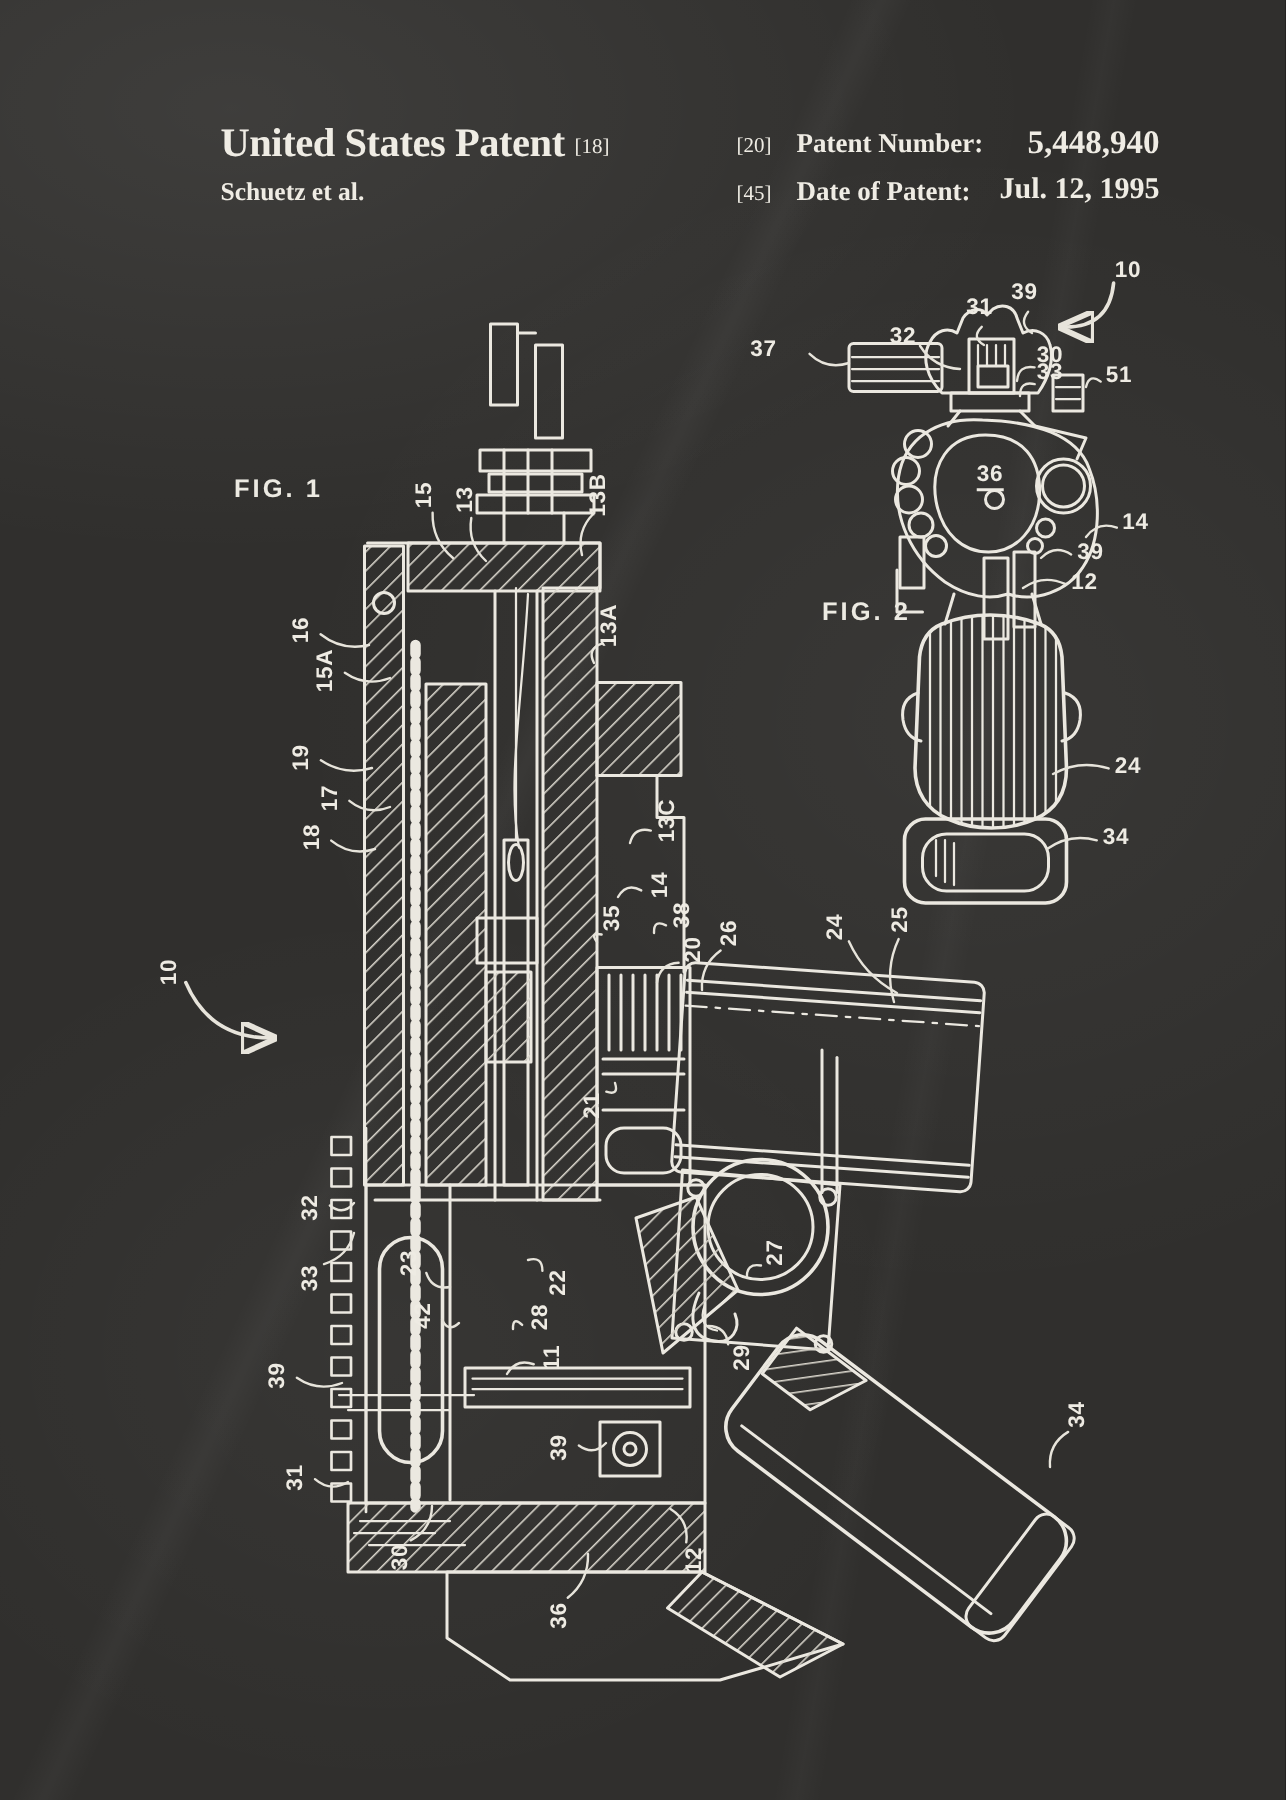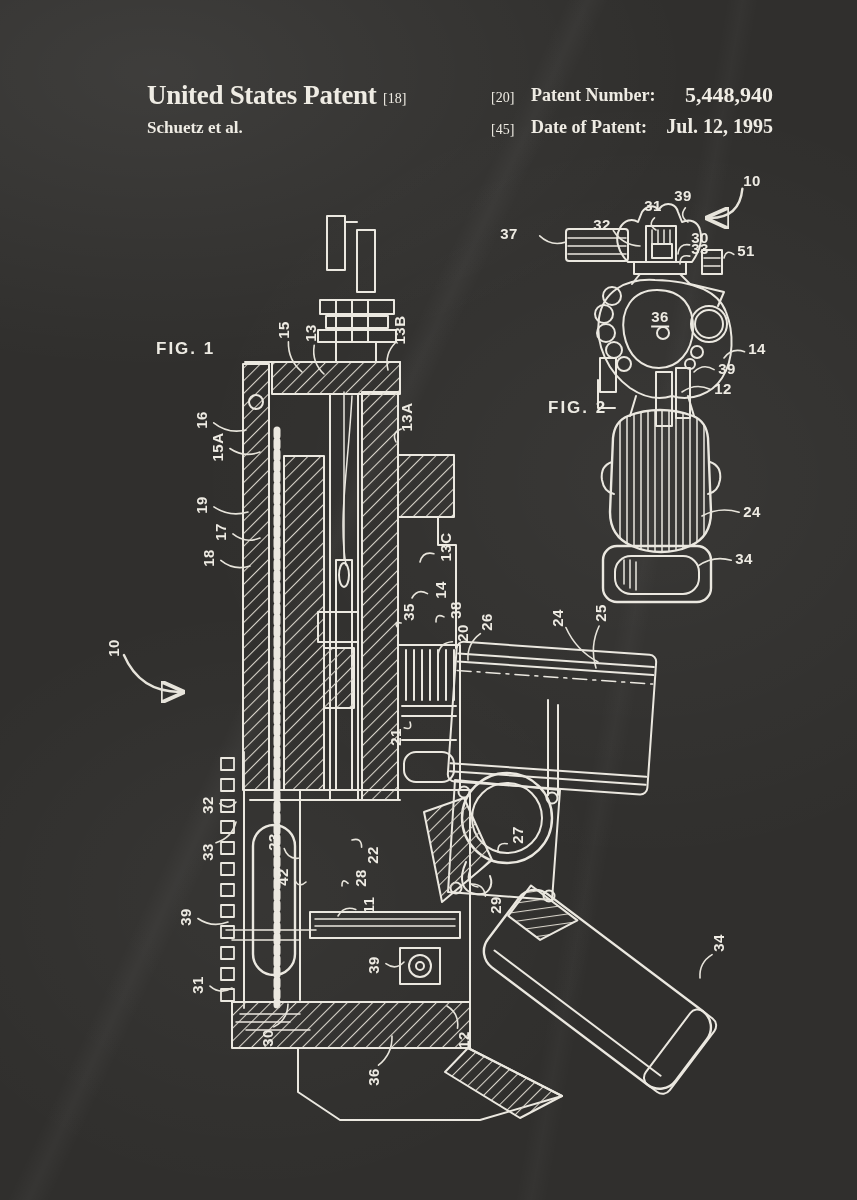--- a/index.html
+++ b/index.html
@@ -314,21 +314,21 @@
       <path d="M689.8 256.1 Q679.9 253.8 680 264"></path>
       <path d="M733.8 254.4 Q726.2 248.7 724 258"></path>
       <path d="M744.6 351.8 Q732.0 347.2 724 358"></path>
       <path d="M714.1 369.6 Q703.1 362.8 694 372"></path>
       <path d="M710.1 389.3 Q695.3 382.7 682 392"></path>
       <path d="M739.1 512.3 Q719.7 506.2 702 516"></path>
       <path d="M731.2 560.2 Q713.2 555.2 698 566"></path>
     </svg>
 
   <div id="annotation-layer">
-      <div class="fig-label" style="left: 156px; top: 316px; margin-top: 23px;">FIG. 1</div>
+      <div class="fig-label" style="left: 156px; top: 316px;">FIG. 1</div>
       <div class="callout rot" style="left: 283px; top: 330px;">15</div>
       <div class="callout rot" style="left: 310px; top: 333px;">13</div>
       <div class="callout rot" style="left: 399px; top: 330px;">13B</div>
       <div class="callout rot" style="left: 406px; top: 417px;">13A</div>
       <div class="callout rot" style="left: 201px; top: 420px;">16</div>
       <div class="callout rot" style="left: 217px; top: 447px;">15A</div>
       <div class="callout rot" style="left: 201px; top: 505px;">19</div>
       <div class="callout rot" style="left: 220px; top: 532px;">17</div>
       <div class="callout rot" style="left: 208px; top: 558px;">18</div>
       <div class="callout rot" style="left: 445px; top: 547px;">13C</div>

